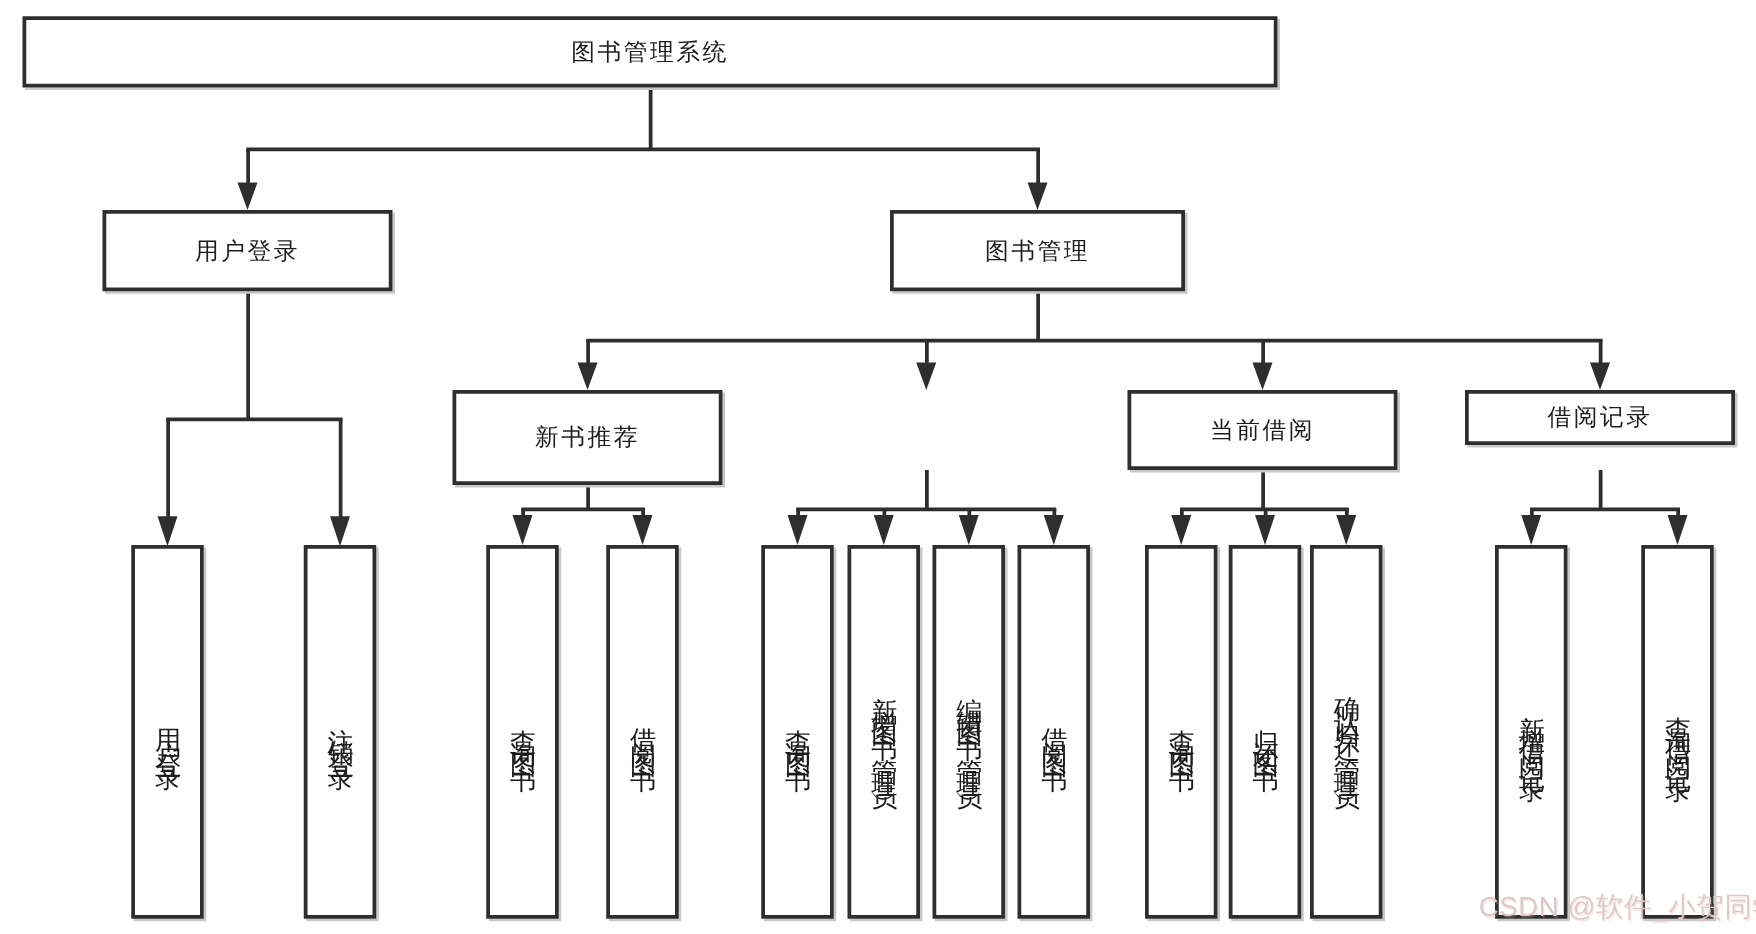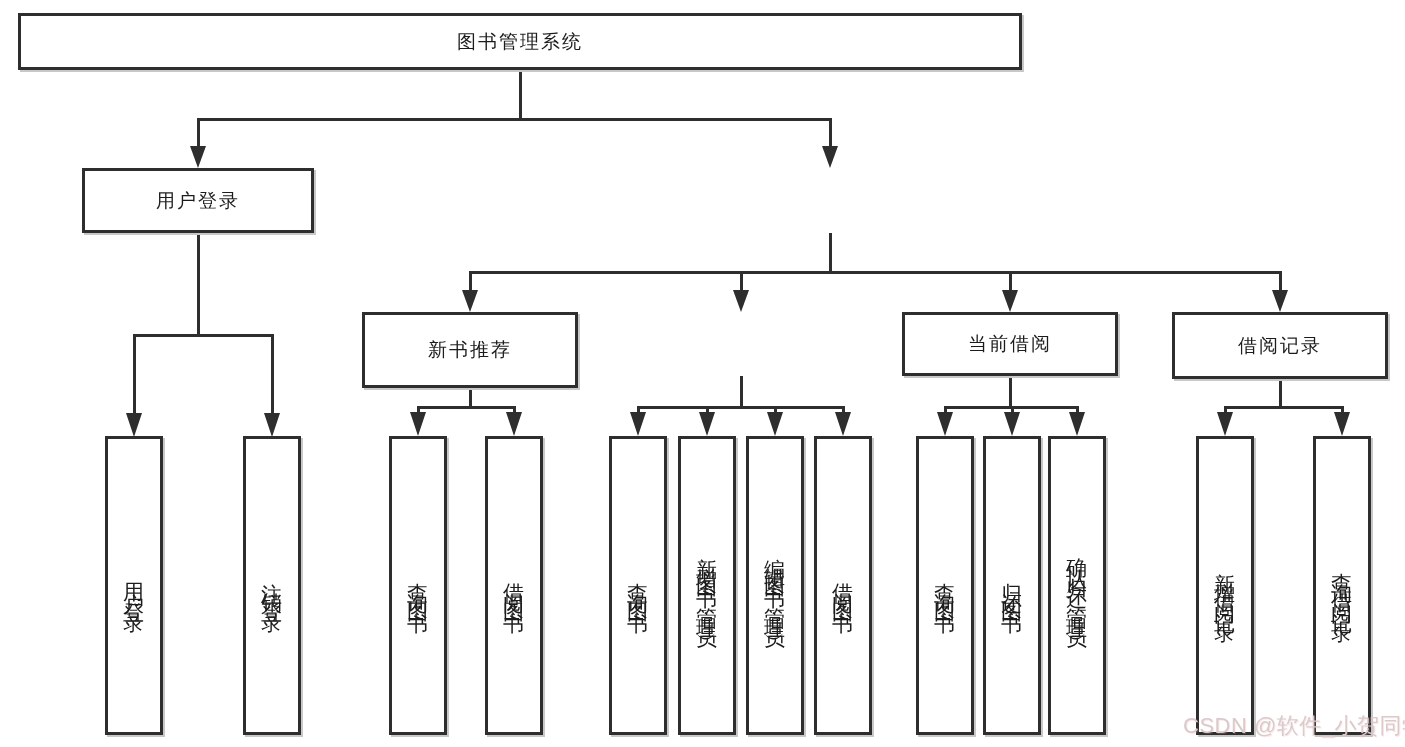--- a/index.html
+++ b/index.html
@@ -123,28 +123,31 @@
       <div class="arrow" style="left: 1334px; top: 412px; border-top: 24px solid rgb(46, 46, 46);"></div>
     </div>
 
   <div class="node hnode" style="left:18px; top:13px; width:1004px; height:57px;">
     <span>图书管理系统</span>
   </div>
 
   <div class="node hnode" style="left:82px; top:168px; width:232px; height:65px;">
     <span>用户登录</span>
   </div>
+  <div class="node hnode" style="left:712px; top:168px; width:236px; height:65px;">
+    <span>图书管理</span>
+  </div>
 
   <div class="node hnode" style="left:362px; top:312px; width:216px; height:76px;">
     <span>新书推荐</span>
   </div>
   <div class="node hnode" style="left:902px; top:312px; width:216px; height:64px;">
     <span>当前借阅</span>
   </div>
-  <div class="node hnode" style="left:1172px; top:312px; width:216px; height:67px;">
+  <div class="node hnode" style="left:1172px; top:312px; width:216px; height:44px;">
     <span>借阅记录</span>
   </div>
 
   <div class="node vnode" style="left:105px; top:436px; width:58px; height:299px;">
     <span class="vtext">用户登录</span>
   </div>
   <div class="node vnode" style="left:243px; top:436px; width:58px; height:299px;">
     <span class="vtext">注销登录</span>
   </div>
 

